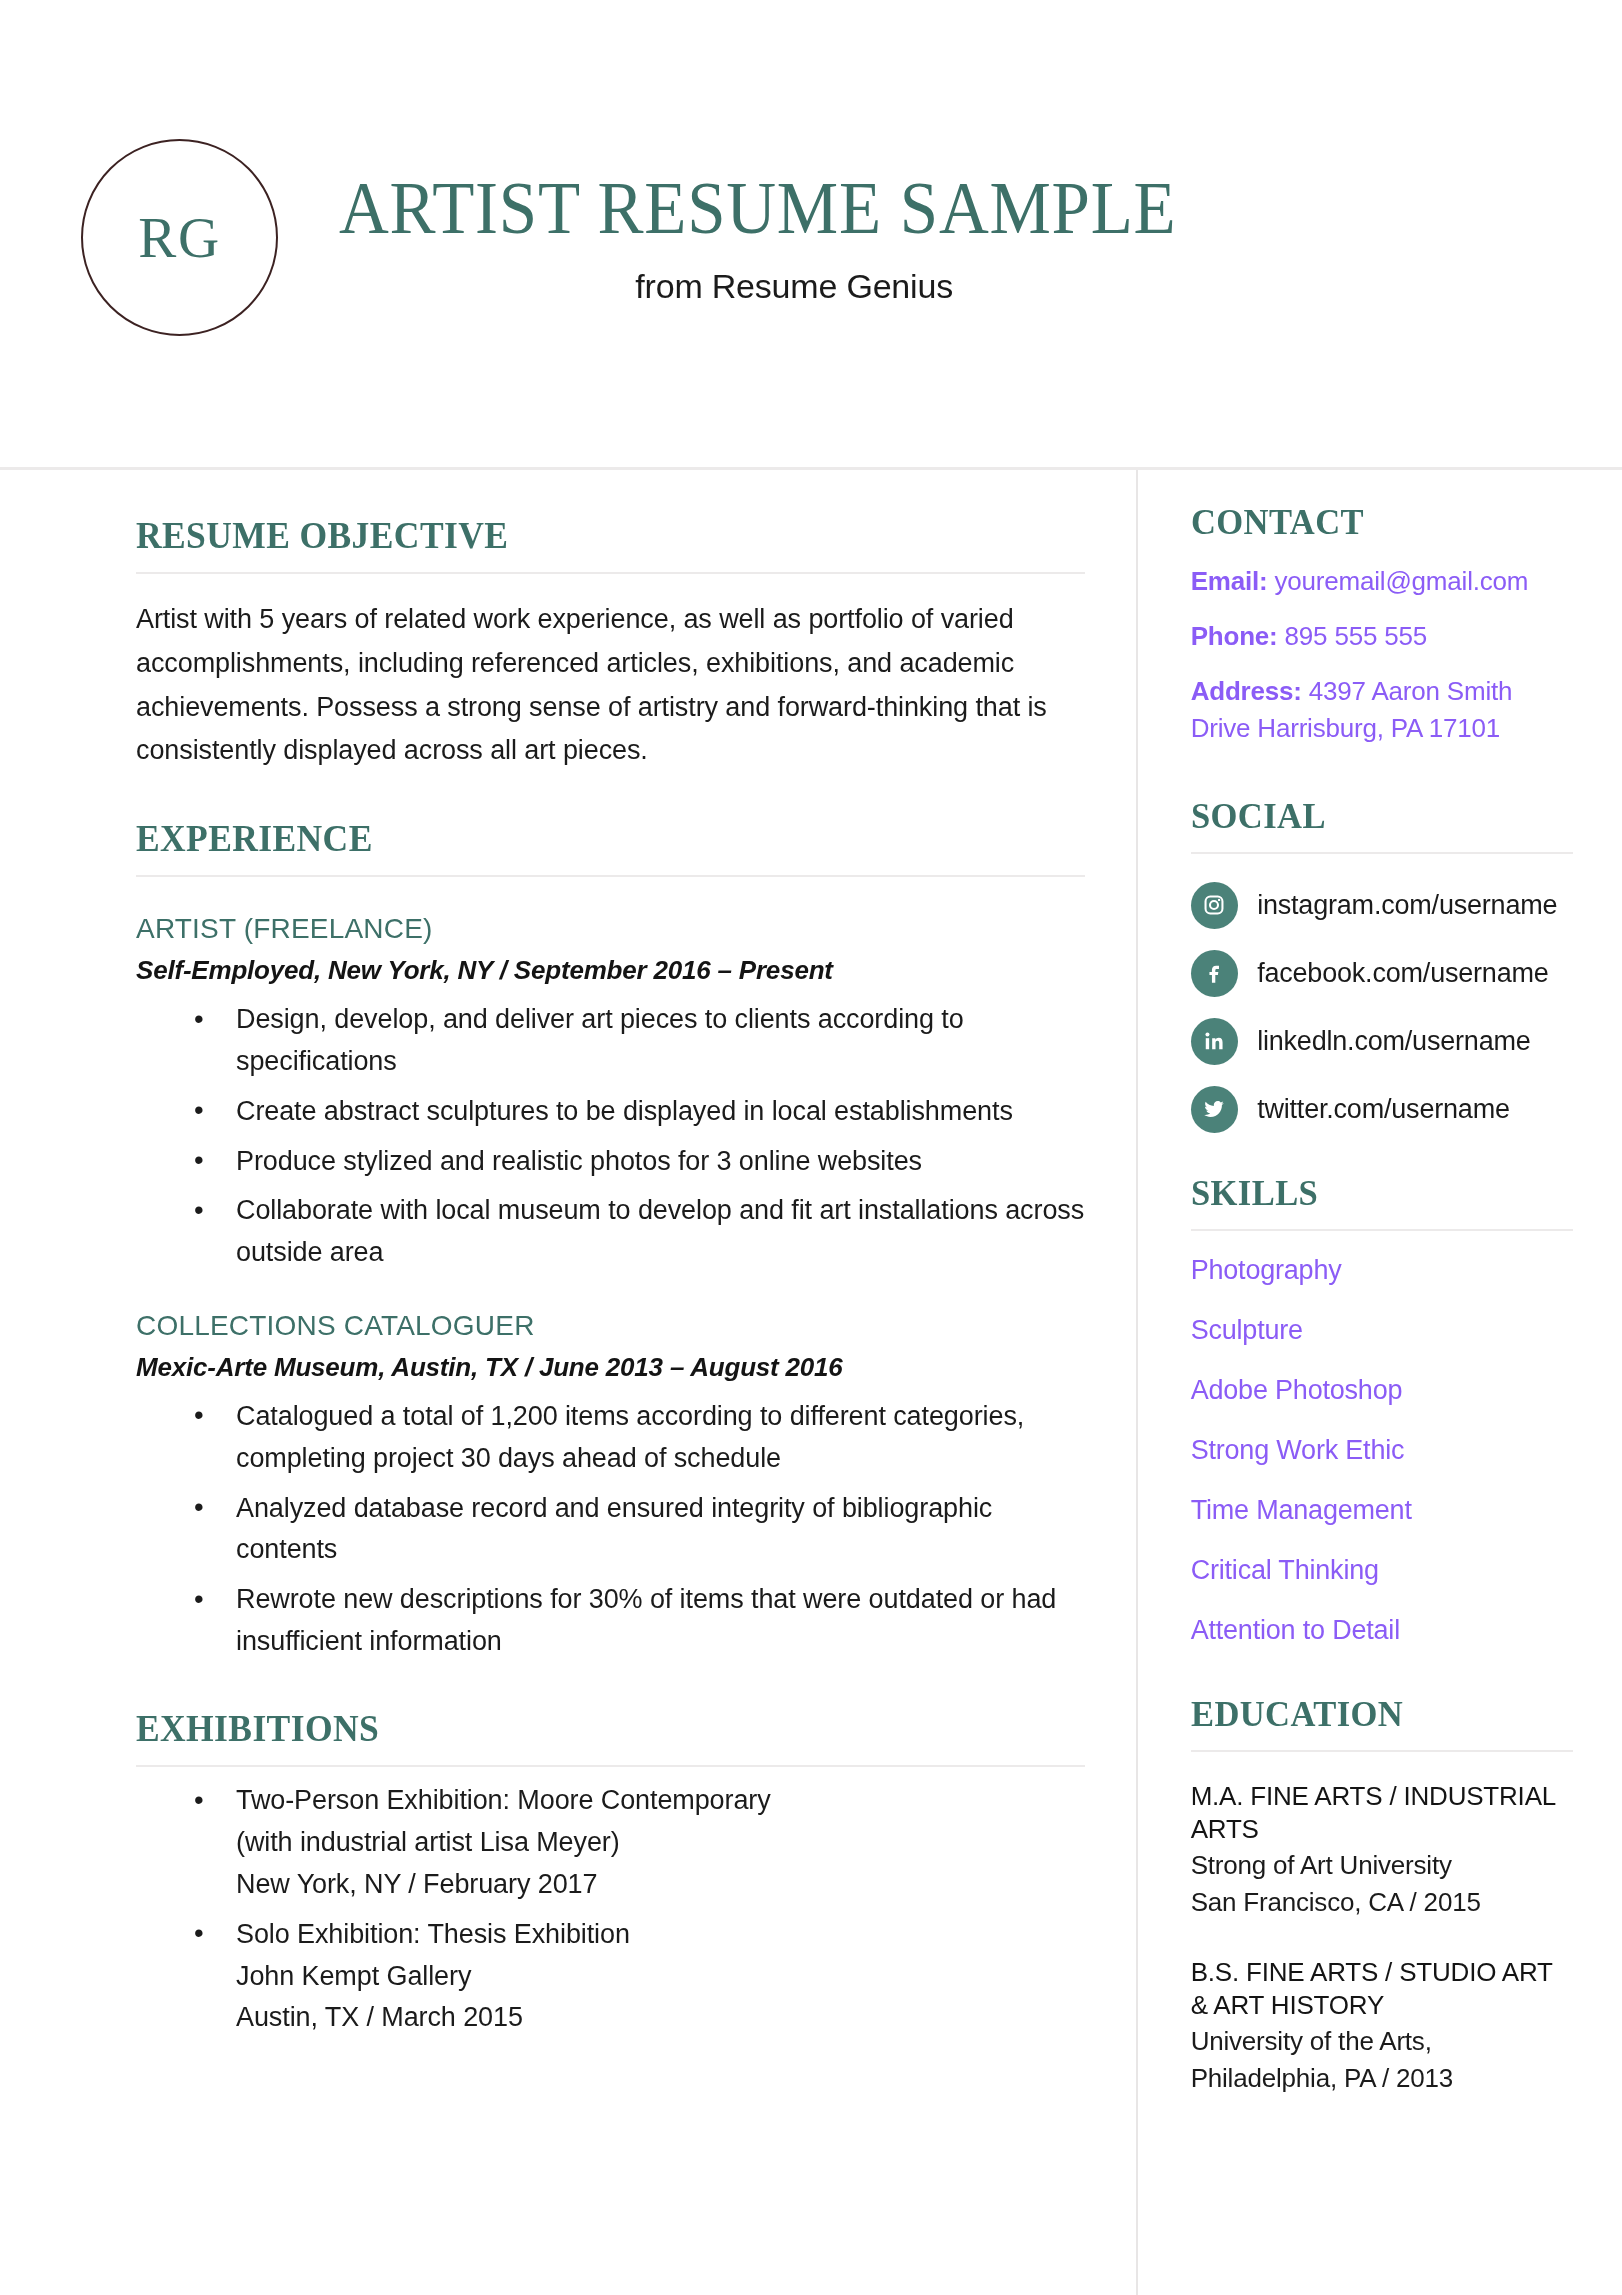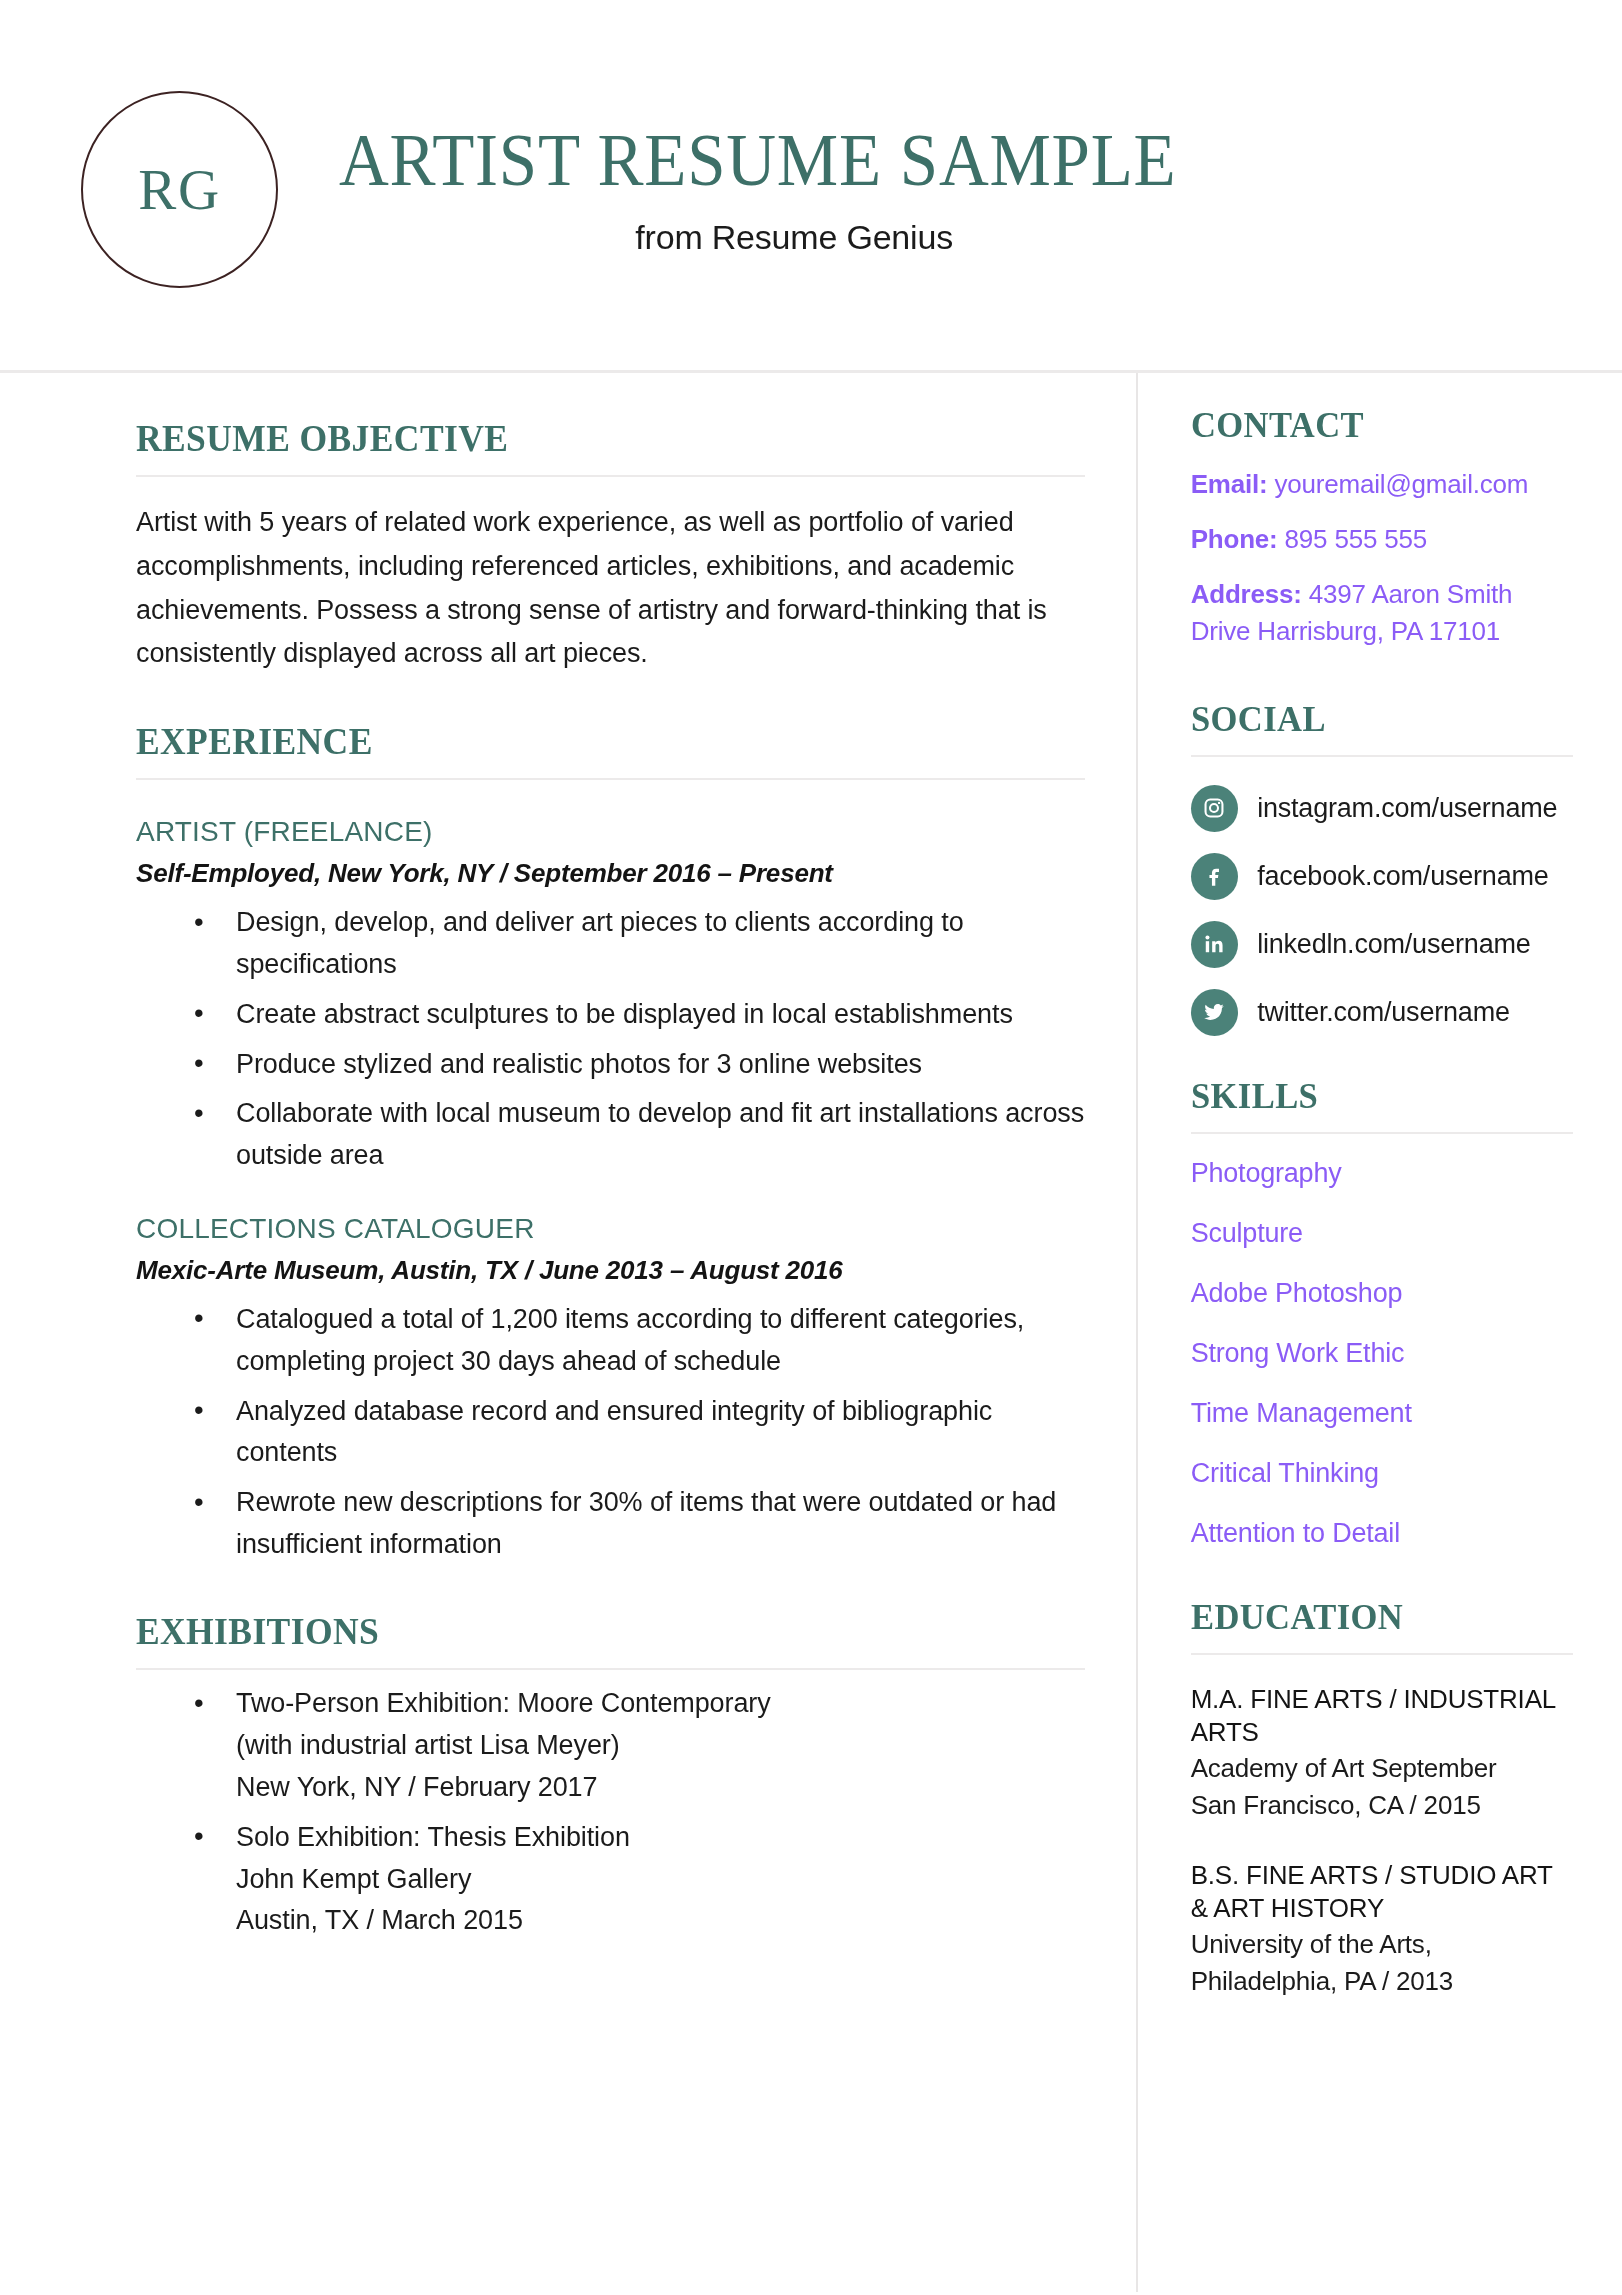--- a/index.html
+++ b/index.html
@@ -19,21 +19,21 @@
     position: relative;
     width: 1622px;
     height: 2295px;
     background: #ffffff;
     box-sizing: border-box;
   }
 
   
   .header {
     position: relative;
-    height: 373px;
+    height: 470px;
     box-sizing: border-box;
     padding: 0 0 0 81px;
     display: flex;
     align-items: center;
     border-bottom: 3.2px solid #eceaea;
   }
   .logo-badge {
     width: 193px;
     height: 193px;
     min-width: 193px;
@@ -381,21 +381,21 @@
       </div>
 
       <div class="spacer-sm"></div>
 
       <div class="side-block">
         <div class="section-heading">EDUCATION</div>
         <div class="heading-rule"></div>
         <div class="edu-list">
           <div class="edu-entry">
             <div class="edu-degree">M.A. FINE ARTS / INDUSTRIAL ARTS</div>
-            <div class="edu-school">Academy of Art September</div>
+            <div class="edu-school">Strong of Art University</div>
             <div class="edu-school">San Francisco, CA / 2015</div>
           </div>
           <div class="edu-entry">
             <div class="edu-degree">B.S. FINE ARTS / STUDIO ART &amp; ART HISTORY</div>
             <div class="edu-school">University of the Arts,</div>
             <div class="edu-school">Philadelphia, PA / 2013</div>
           </div>
         </div>
       </div>
 

